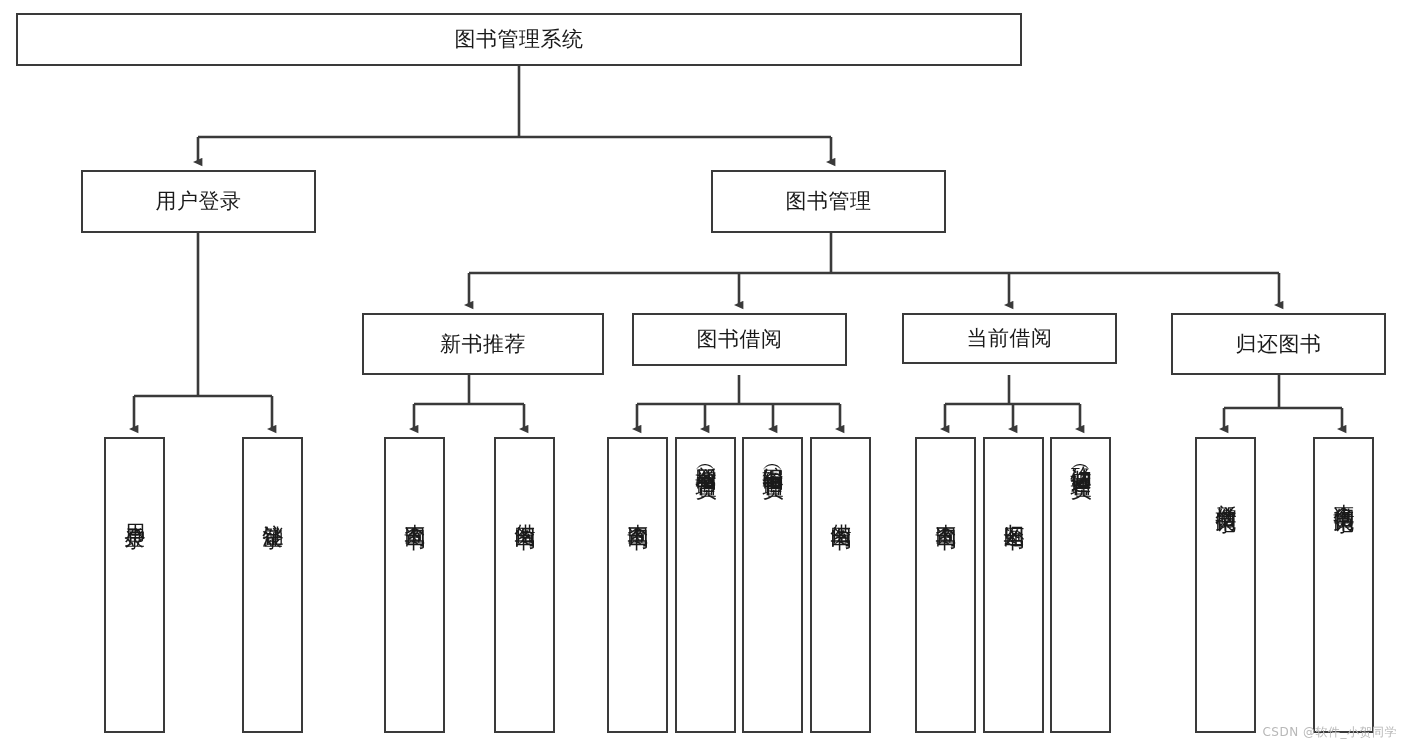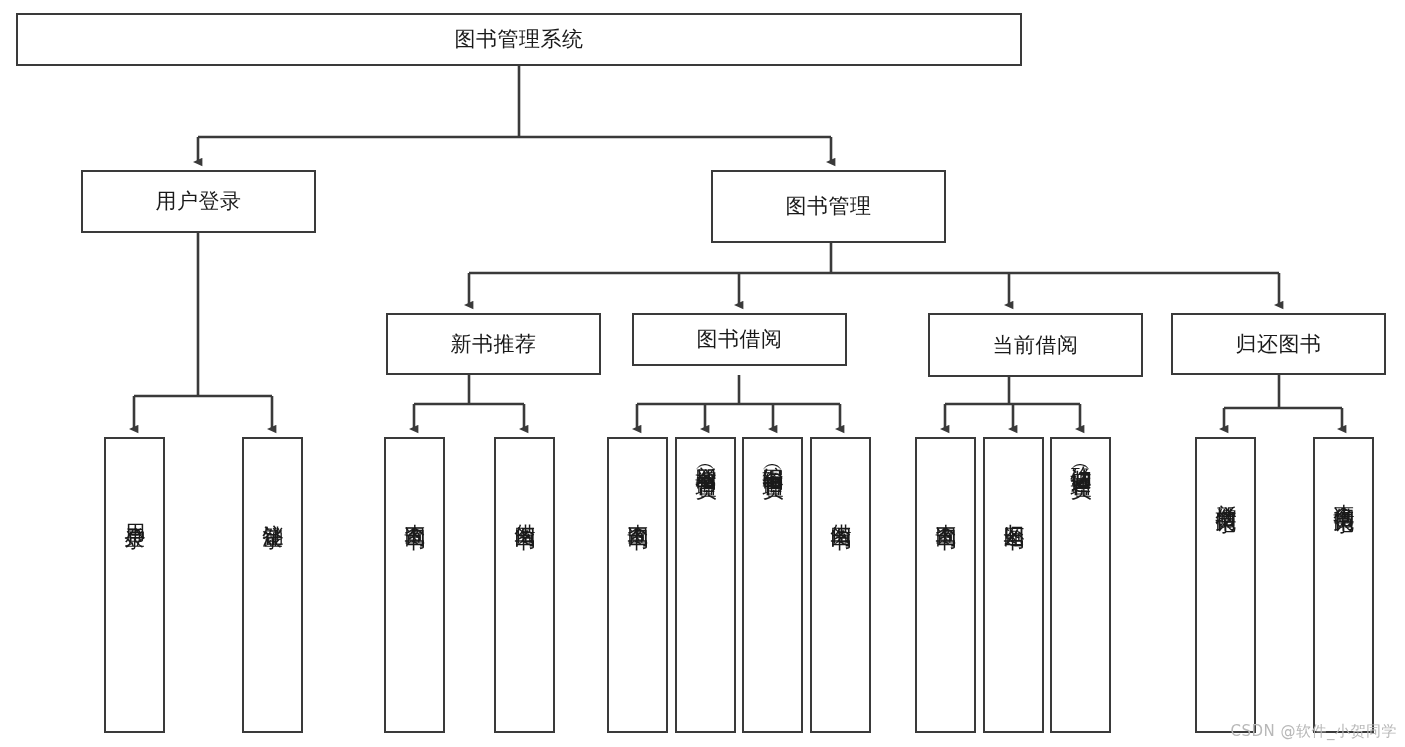--- a/index.html
+++ b/index.html
@@ -60,21 +60,21 @@
   .node.vertical.midlow .label {
     margin-top: 42px;
   }
   .node.vertical.high .label {
     margin-top: 4px;
   }
   #watermark {
     position: absolute;
     right: 8px;
     bottom: 6px;
-    font-size: 15px;
+    font-size: 12px;
     color: #b8b8b8;
     letter-spacing: 0.5px;
     white-space: nowrap;
   }
 </style>
 </head>
 <body>
 
 <div id="canvas">
 
@@ -128,31 +128,31 @@
     </g>
   </svg>
 
   <div class="node" style="left:16px; top:13px; width:1006px; height:53px;">
     <span class="label">图书管理系统</span>
   </div>
 
   <div class="node" style="left:81px; top:170px; width:235px; height:63px;">
     <span class="label">用户登录</span>
   </div>
-  <div class="node" style="left:711px; top:170px; width:235px; height:73px;">
+  <div class="node" style="left:711px; top:170px; width:235px; height:63px;">
     <span class="label">图书管理</span>
   </div>
 
-  <div class="node" style="left:362px; top:313px; width:215px; height:62px;margin-left:24px;">
+  <div class="node" style="left:362px; top:313px; width:242px; height:62px;">
     <span class="label">新书推荐</span>
   </div>
   <div class="node" style="left:632px; top:313px; width:215px; height:53px;">
     <span class="label">图书借阅</span>
   </div>
-  <div class="node" style="left:928px; top:313px; width:215px; height:64px;text-align:right;">
+  <div class="node" style="left:902px; top:313px; width:215px; height:51px;text-align:right;">
     <span class="label">当前借阅</span>
   </div>
   <div class="node" style="left:1171px; top:313px; width:215px; height:62px;">
     <span class="label">归还图书</span>
   </div>
 
   <div class="node vertical mid" style="left:104px; top:437px; width:61px; height:296px;">
     <span class="label">用户登录</span>
   </div>
   <div class="node vertical mid" style="left:242px; top:437px; width:61px; height:296px;">

